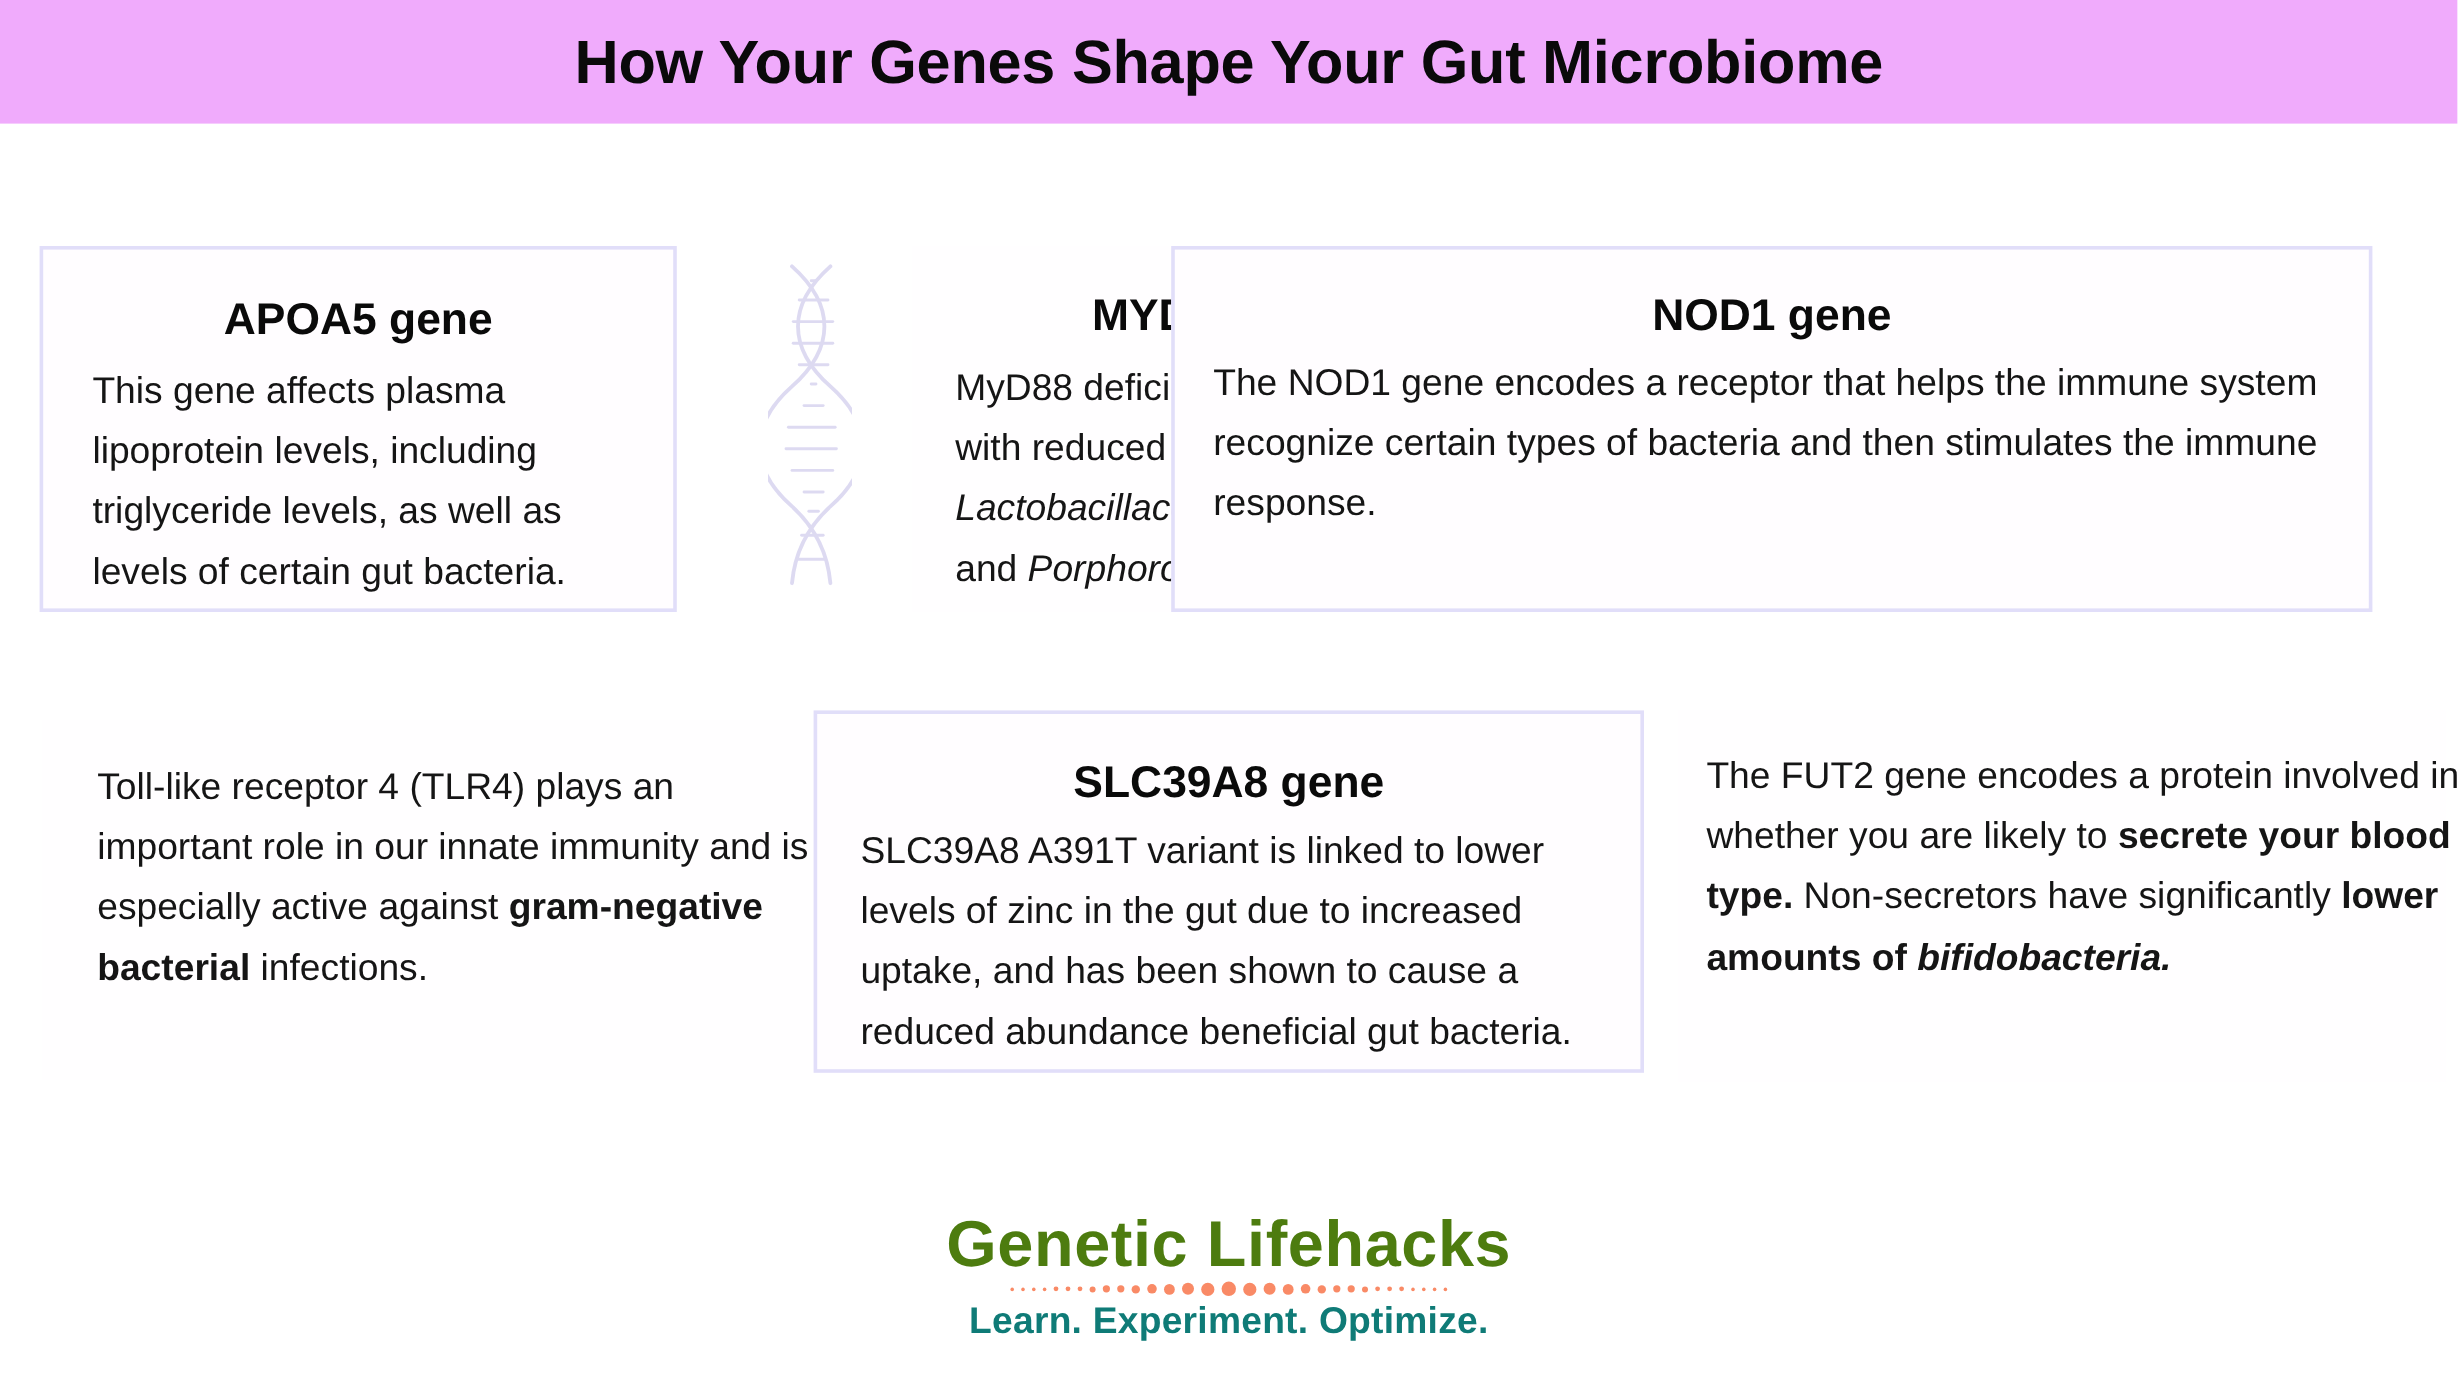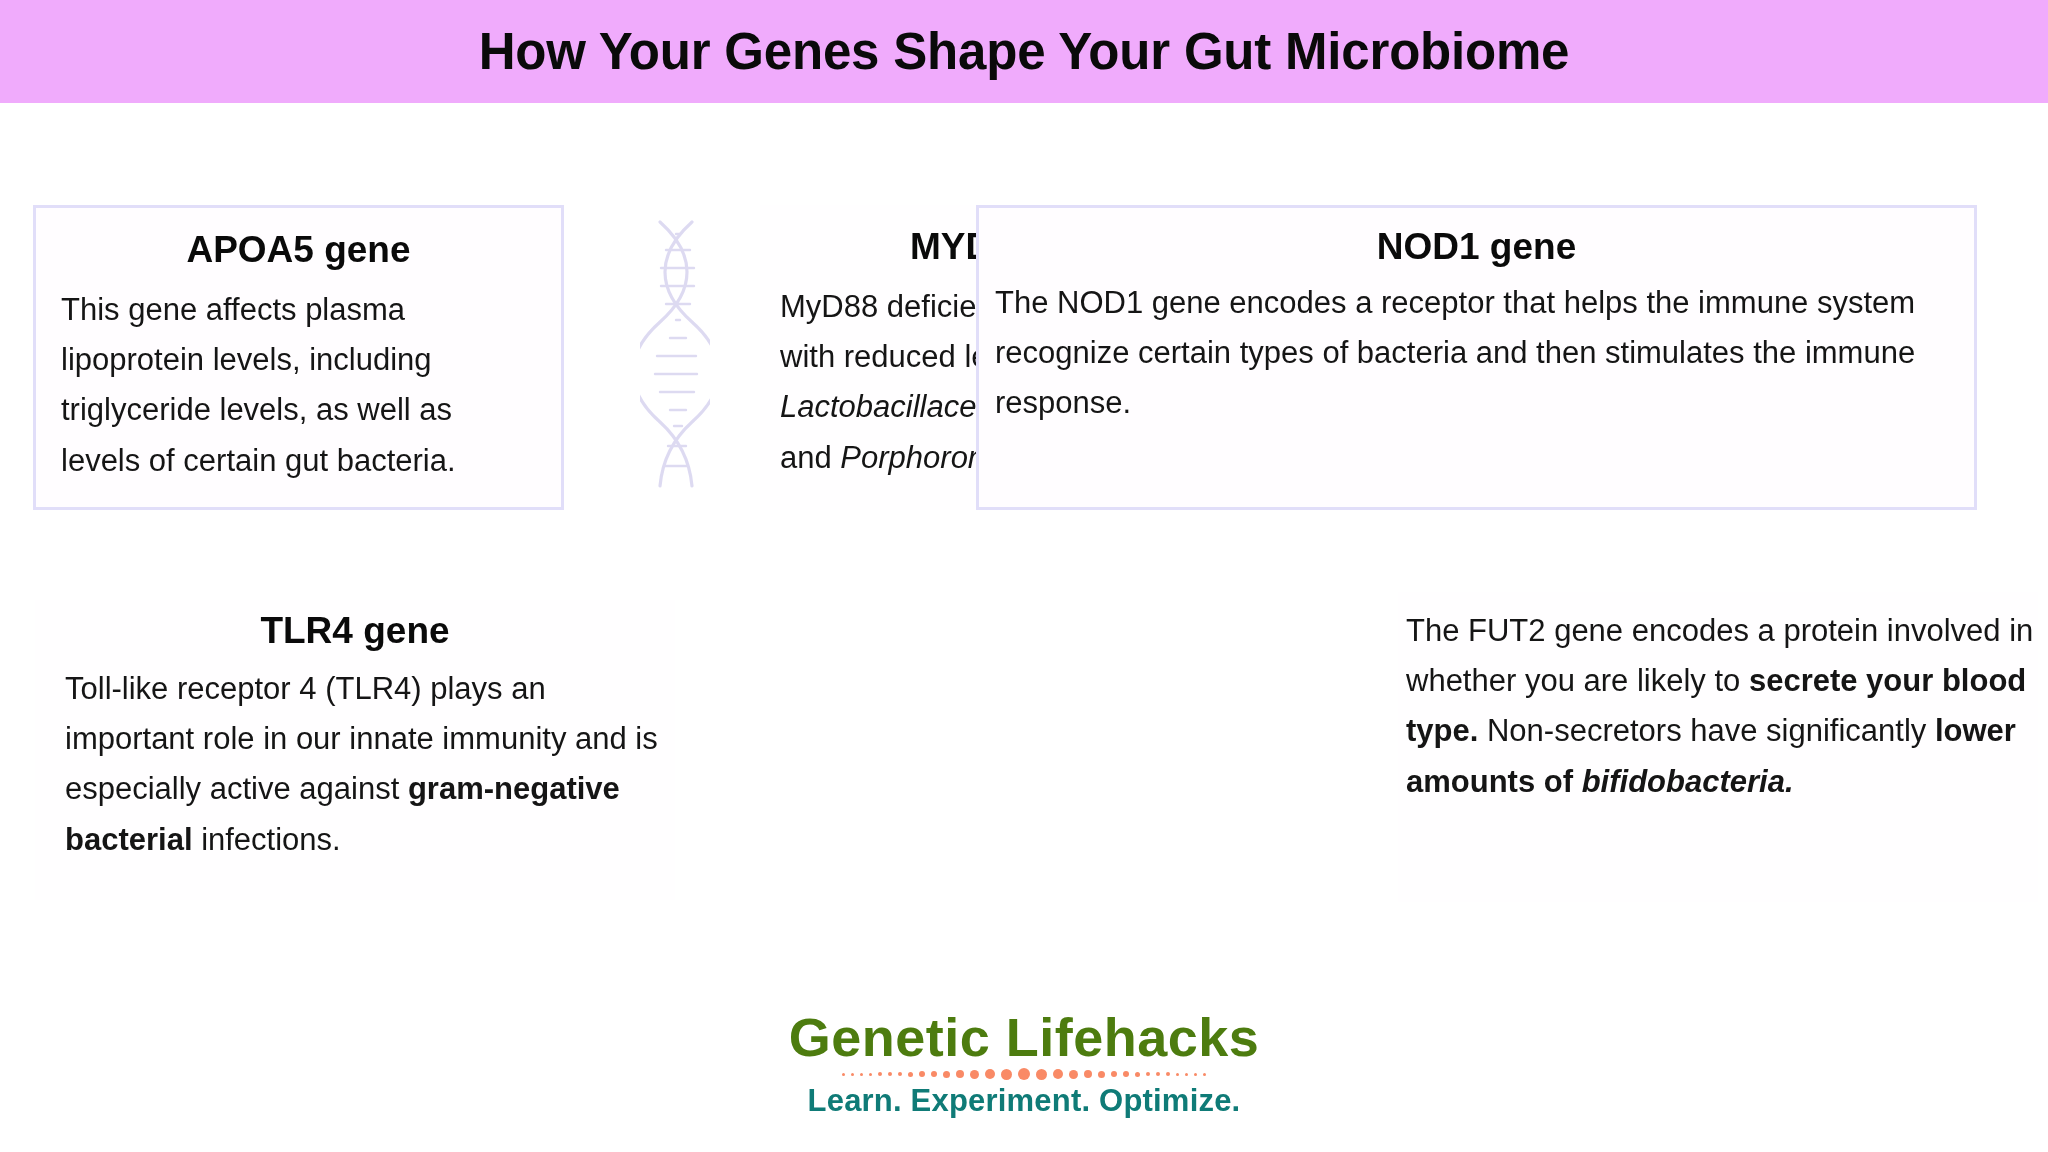--- a/index.html
+++ b/index.html
@@ -32,21 +32,21 @@
     font-weight: bold;
     color: #0a0a0a;
     letter-spacing: -0.2px;
     white-space: nowrap;
   }
 
   
   .card {
     position: absolute;
     background: #fffeff;
-    padding: 0;
+    padding: 16px;
   }
   .card.bordered {
     border: 3px solid #e1def9;
     background: #fffdff;
   }
   .card-title {
     font-size: 37px;
     font-weight: bold;
     color: #0a0a0a;
     text-align: center;
@@ -176,24 +176,27 @@
     <div class="card-title">MYD88 gene</div>
     <div class="card-body">MyD88 deficiency is associated with reduced levels of <i>Lactobacillaceae</i>, <i>Rikenellaceae</i>, and <i>Porphoromadace</i> bacteria.</div>
   </div>
 
   <div class="card bordered" id="card-nod1">
     <div class="card-title">NOD1 gene</div>
     <div class="card-body">The NOD1 gene encodes a receptor that helps the immune system recognize certain types of bacteria and then stimulates the immune response.</div>
   </div>
 
   <div class="card" id="card-tlr4">
-    <div class="card-title">TLR4 gene</div>
     <div class="card-body">Toll-like receptor 4 (TLR4) plays an important role in our innate immunity and is especially active against <b>gram-negative bacterial</b> infections.</div>
   </div>
 
+  <div class="card bordered" id="card-slc39a8">
+    <div class="card-title">SLC39A8 gene</div>
+    <div class="card-body">SLC39A8 A391T variant is linked to lower levels of zinc in the gut due to increased uptake, and has been shown to cause a reduced abundance beneficial gut bacteria.</div>
+  </div>
 
   <div class="card" id="card-fut2">
     <div class="card-body">The FUT2 gene encodes a protein involved in whether you are likely to <b>secrete your blood type.</b> Non-secretors have significantly <b>lower amounts of <i>bifidobacteria.</i></b></div>
   </div>
 
   <div id="footer-logo">
     <div id="logo-wordmark">Genetic Lifehacks</div>
     <div id="logo-dots">
         <span style="width: 3px; height: 3px; background: rgb(249, 138, 102);"></span>
         <span style="width: 3px; height: 3px; background: rgb(249, 138, 102);"></span>

